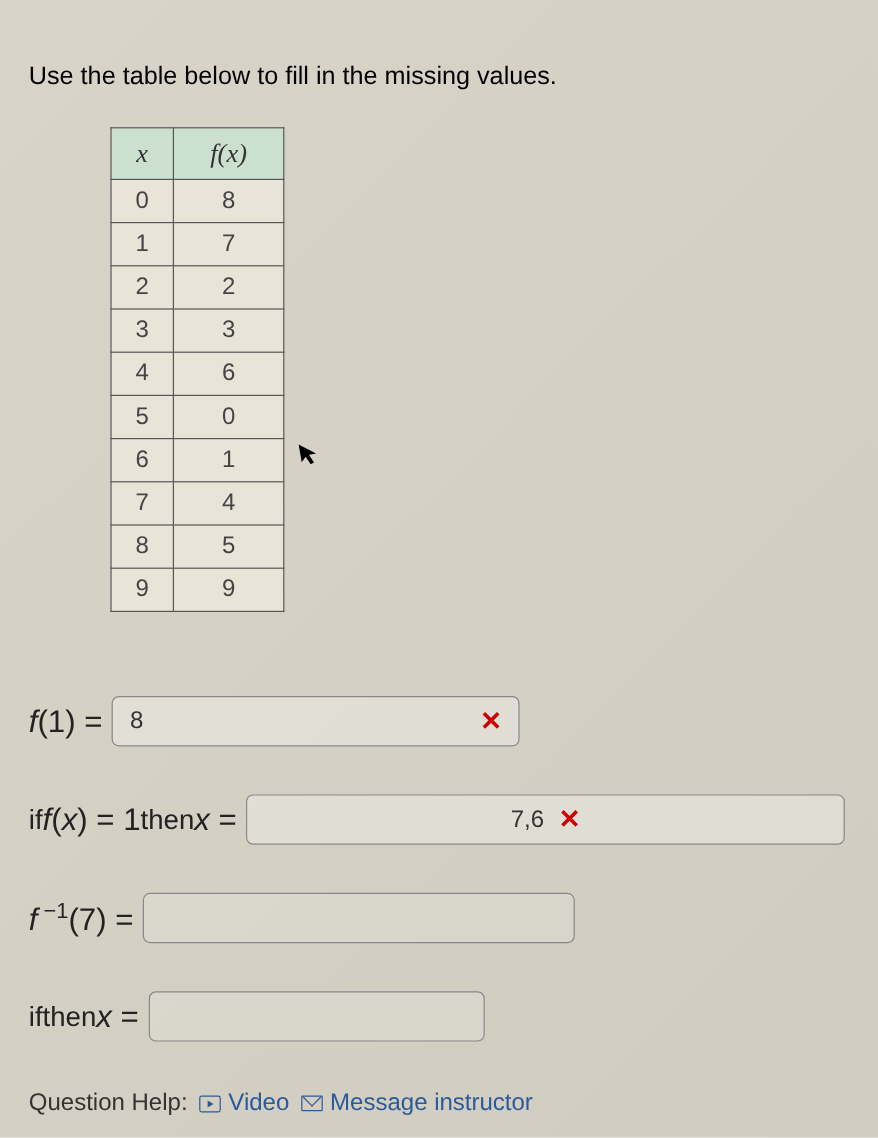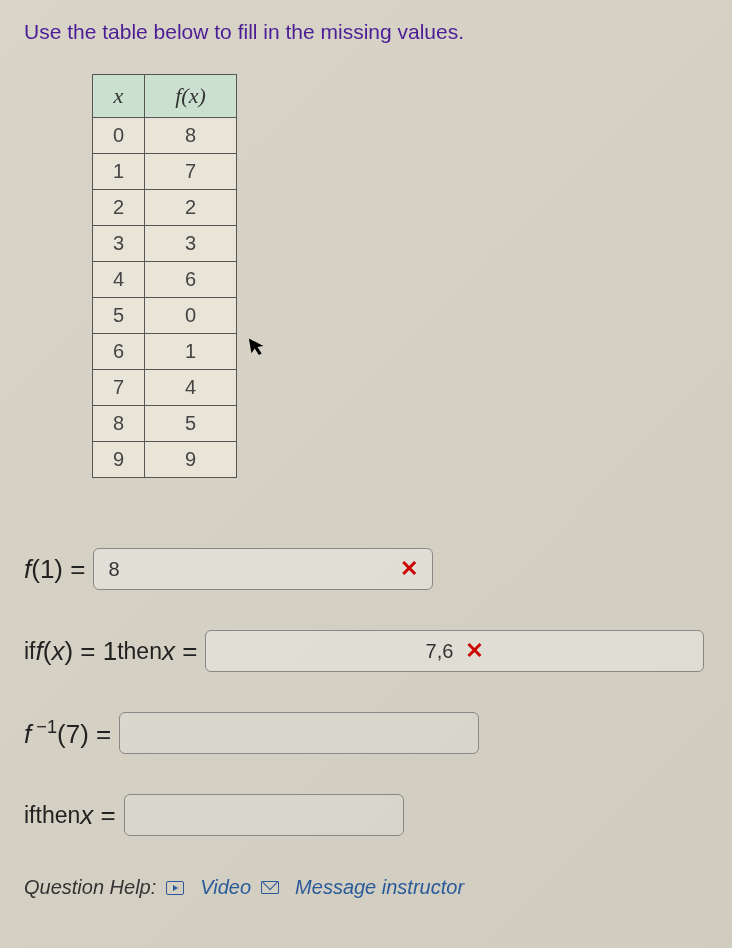--- a/index.html
+++ b/index.html
@@ -12,22 +12,23 @@
       height: 948px;
       background: linear-gradient(135deg, #d8d4c8 0%, #d0ccc0 100%);
       font-family: Arial, sans-serif;
       padding: 20px 24px;
       color: #333;
       position: relative;
     }
     .instruction {
       font-size: 21px;
       font-weight: 500;
-      color: #4c1d95;
+      color: #000000;
       margin-bottom: 30px;
+      margin-top: 32px;
     }
     .table-wrapper {
       margin-left: 68px;
       margin-bottom: 70px;
       position: relative;
     }
     table.func-table {
       border-collapse: collapse;
       background: #e8e4d8;
     }
@@ -106,28 +107,27 @@
       margin-left: 12px;
       line-height: 1;
     }
     .help-row {
       font-size: 20px;
       color: #333;
       display: flex;
       align-items: center;
       gap: 10px;
       margin-top: 10px;
-      font-style: italic;
     }
     .help-link {
       color: #2a5a9a;
       cursor: pointer;
       display: flex;
       align-items: center;
-      gap: 16px;
+      gap: 6px;
     }
     .video-icon {
       width: 18px;
       height: 14px;
       border: 1.5px solid #2a5a9a;
       border-radius: 2px;
       display: inline-flex;
       align-items: center;
       justify-content: center;
       position: relative;

